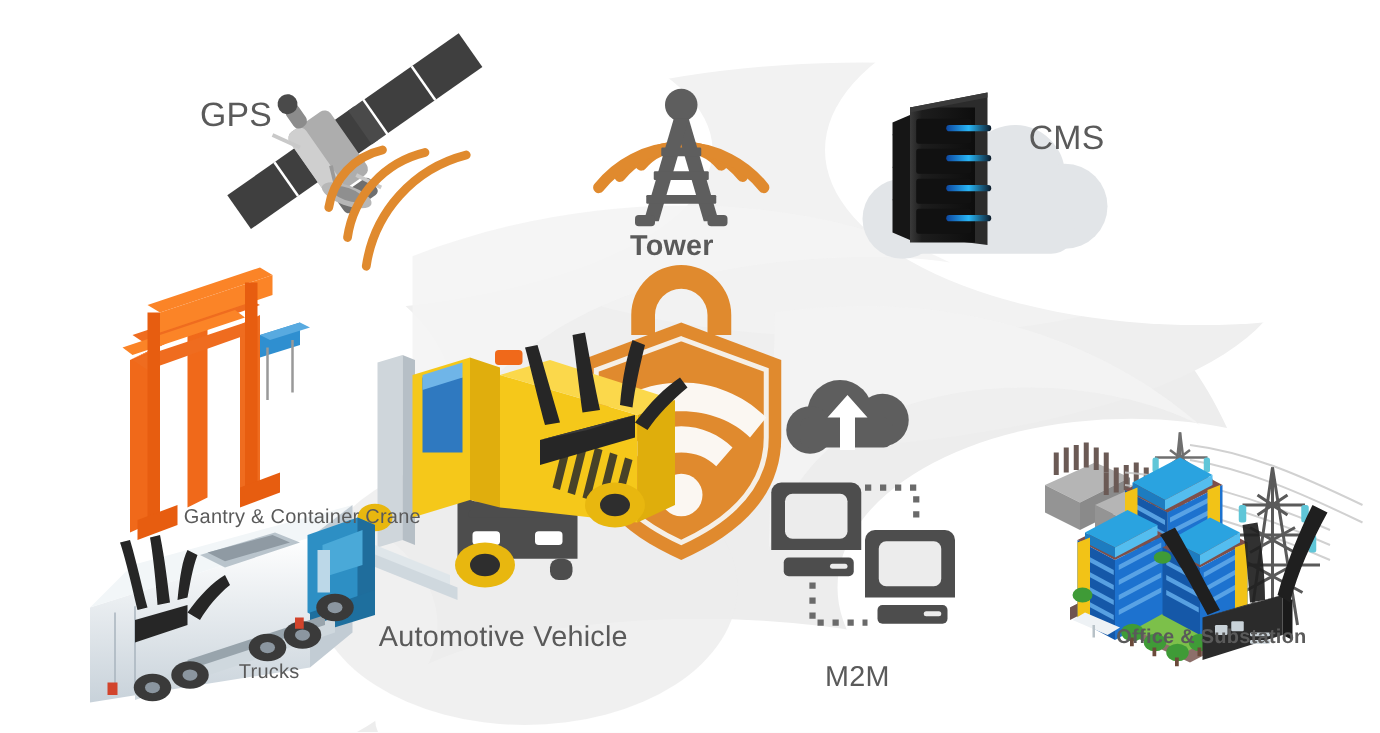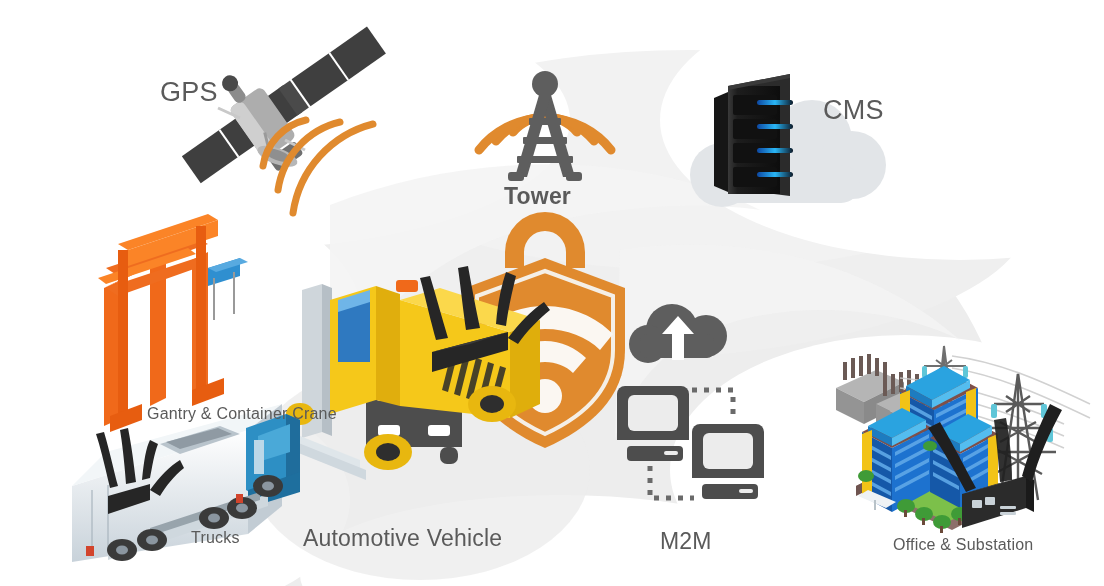--- a/index.html
+++ b/index.html
@@ -31,23 +31,23 @@
   }
   .label.big  { font-size: 27px; }
   .label.mid  { font-size: 23px; }
   .label.small{ font-size: 16px; margin-left: 29px; }
 
   .lbl-gps    { left: 160px;  top: 79px; }
   .lbl-tower  { left: 504px;  top: 185px; font-weight: bold; }
   .lbl-cms    { left: 823px;  top: 97px; }
   .lbl-crane  { left: 118px;  top: 406px; }
   .lbl-trucks { left: 162px;  top: 530px; }
-  .lbl-auto   { left: 303px;  top: 498px; margin-top: 29px; }
+  .lbl-auto   { left: 303px;  top: 498px; }
   .lbl-m2m    { left: 660px;  top: 530px; }
-  .lbl-office { left: 864px;  top: 537px; }
+  .lbl-office { left: 864px;  top: 502px; font-weight: bold; }
 </style>
 </head>
 <body>
 
 <div id="stage">
 
   <svg id="bg" viewBox="0 0 1104 586" xmlns="http://www.w3.org/2000/svg">
     <defs>
       <linearGradient id="gEdgeTop" x1="0" y1="0" x2="0.3" y2="1">
         <stop offset="0" stop-color="#ffffff"></stop>

